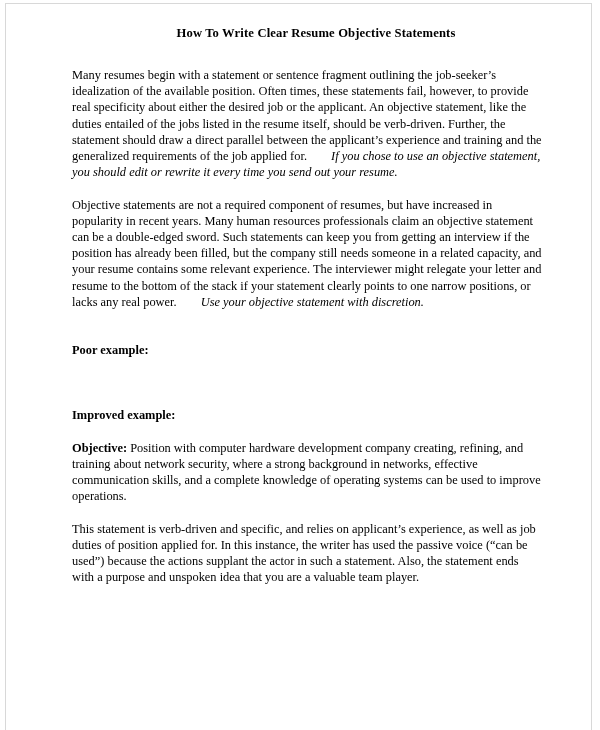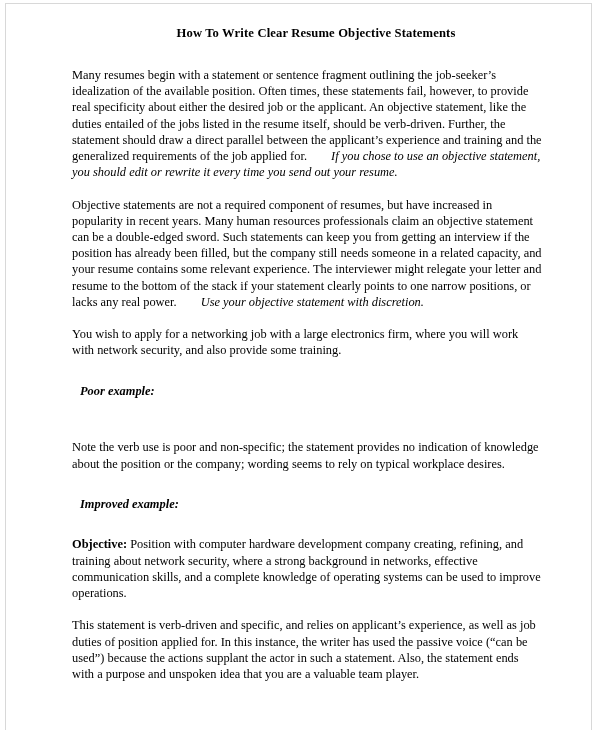--- a/index.html
+++ b/index.html
@@ -59,22 +59,21 @@
     font-style: italic;
     margin-left: 21px;
   }
   .bold {
     font-weight: bold;
   }
   .heading {
     font-size: 12.4px;
     line-height: 16.2px;
     font-weight: bold;
-    margin: 8px;
-    font-style: italic;
+    margin: 0;
   }
 </style>
 </head>
 <body>
 
 <div class="page">
   <div class="doc-body">
 
     <h1 class="doc-title">How To Write Clear Resume Objective Statements</h1>
 
@@ -82,32 +81,30 @@
 
     <p class="para"><span>Many resumes begin with a statement or sentence fragment outlining the job-seeker’s idealization of the available position.  Often times, these statements fail, however, to provide real specificity about either the desired job or the applicant.  An objective statement, like the duties entailed of the jobs listed in the resume itself, should be verb-driven. Further, the statement should draw a direct parallel between the applicant’s experience and training and the generalized requirements of the job applied for.  </span><span class="ital">If you chose to use an objective statement, you should edit or rewrite it every time you send out your resume.</span></p>
 
     <div class="spacer"></div>
 
     <p class="para"><span>Objective statements are not a required component of resumes, but have increased in popularity in recent years.  Many human resources professionals claim an objective statement can be a double-edged sword.  Such statements can keep you from getting an interview if the position has already been filled, but the company still needs someone in a related capacity, and your resume contains some relevant experience.  The interviewer might relegate your letter and resume to the bottom of the stack if your statement clearly points to one narrow positions, or lacks any real power.  </span><span class="ital">Use your objective statement with discretion.</span></p>
 
     <div class="spacer"></div>
 
 
-    <p class="para">You wish to apply for a networking job with a large electronics firm, where you will work with network security, and also provide some training.</p>
 
     <div class="spacer"></div>
 
     <p class="heading">Poor example:</p>
 
     <div class="spacer"></div>
 
 
     <div class="spacer"></div>
 
-    <p class="para">Note the verb use is poor and non-specific; the statement provides no indication of knowledge about the position or the company; wording seems to rely on typical workplace desires.</p>
 
     <div class="spacer"></div>
 
     <p class="heading">Improved example:</p>
 
     <div class="spacer"></div>
 
     <p class="para"><span class="bold">Objective:</span><span>  Position with computer hardware development company creating, refining, and training about network security, where a strong background in networks, effective communication skills, and a complete knowledge of operating systems can be used to improve operations.</span></p>
 
     <div class="spacer"></div>

